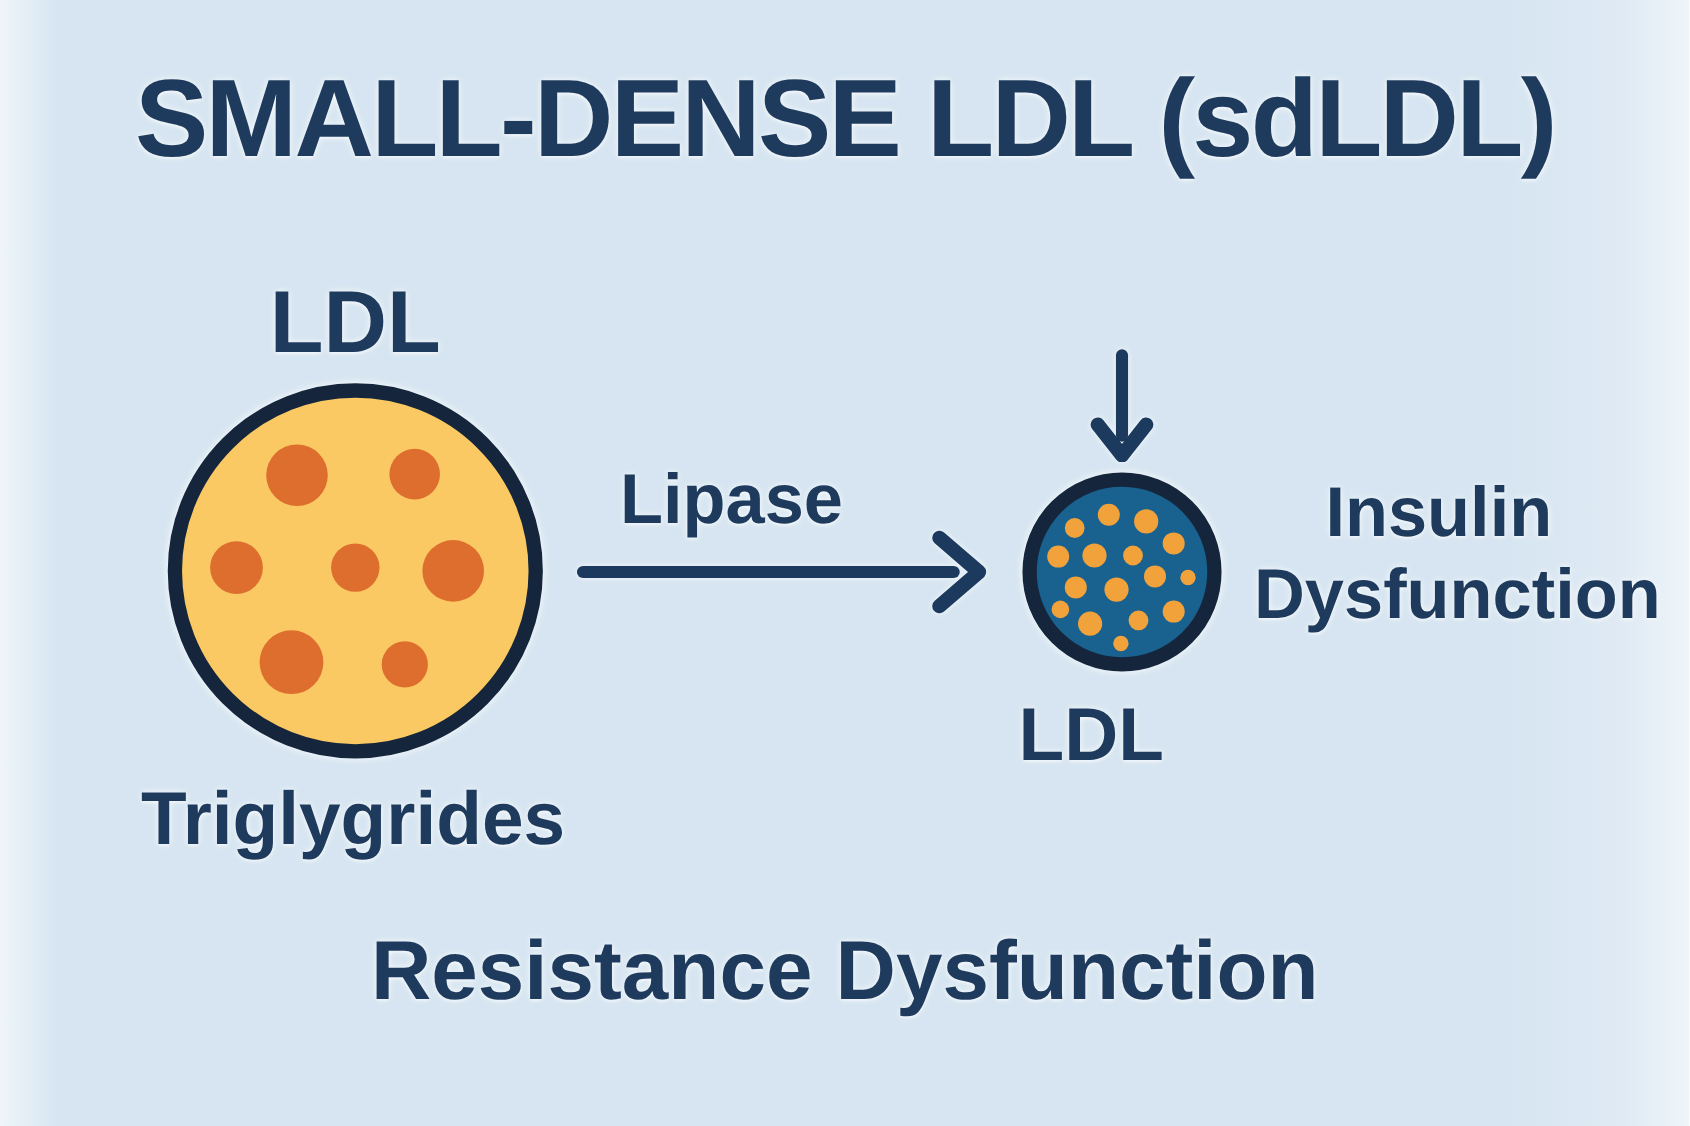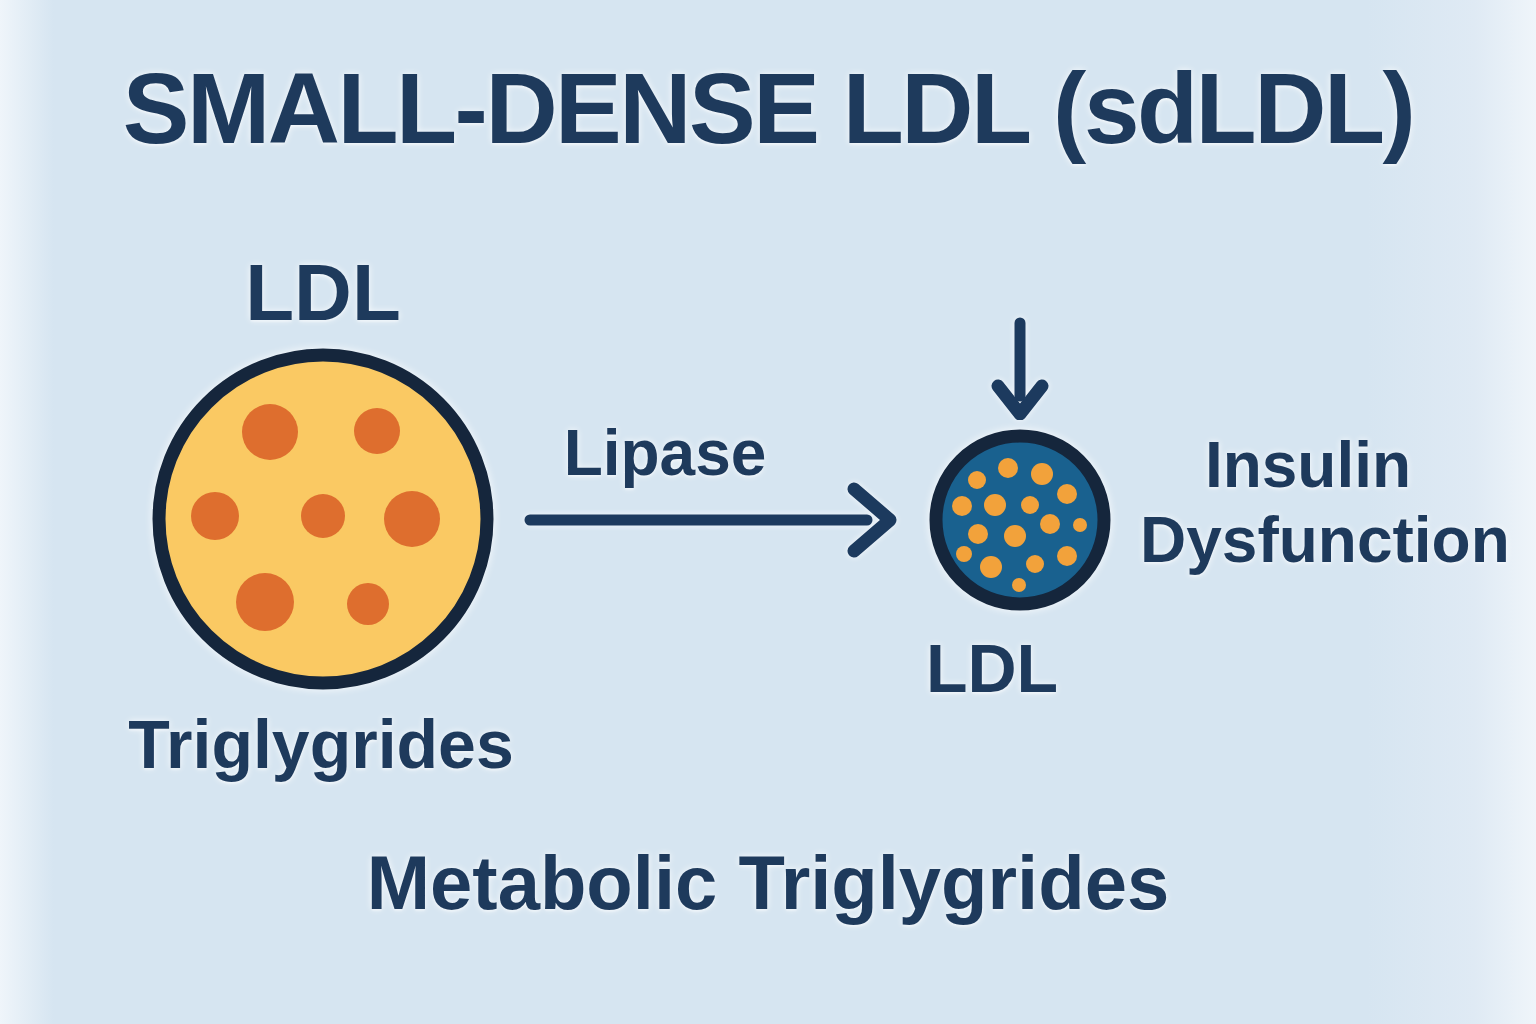--- a/index.html
+++ b/index.html
@@ -119,15 +119,15 @@
 
   <div class="txt sd-label">
     <div>LDL</div>
   </div>
 
   <div class="txt ir-label">
     <div>Insulin</div>
     <div>Dysfunction</div>
   </div>
 
-  <div class="txt footer-label">Metabolic Triglygrides</div>
+  <div class="txt footer-label">Resistance Dysfunction</div>
 
 </div>
 
 </body></html>

